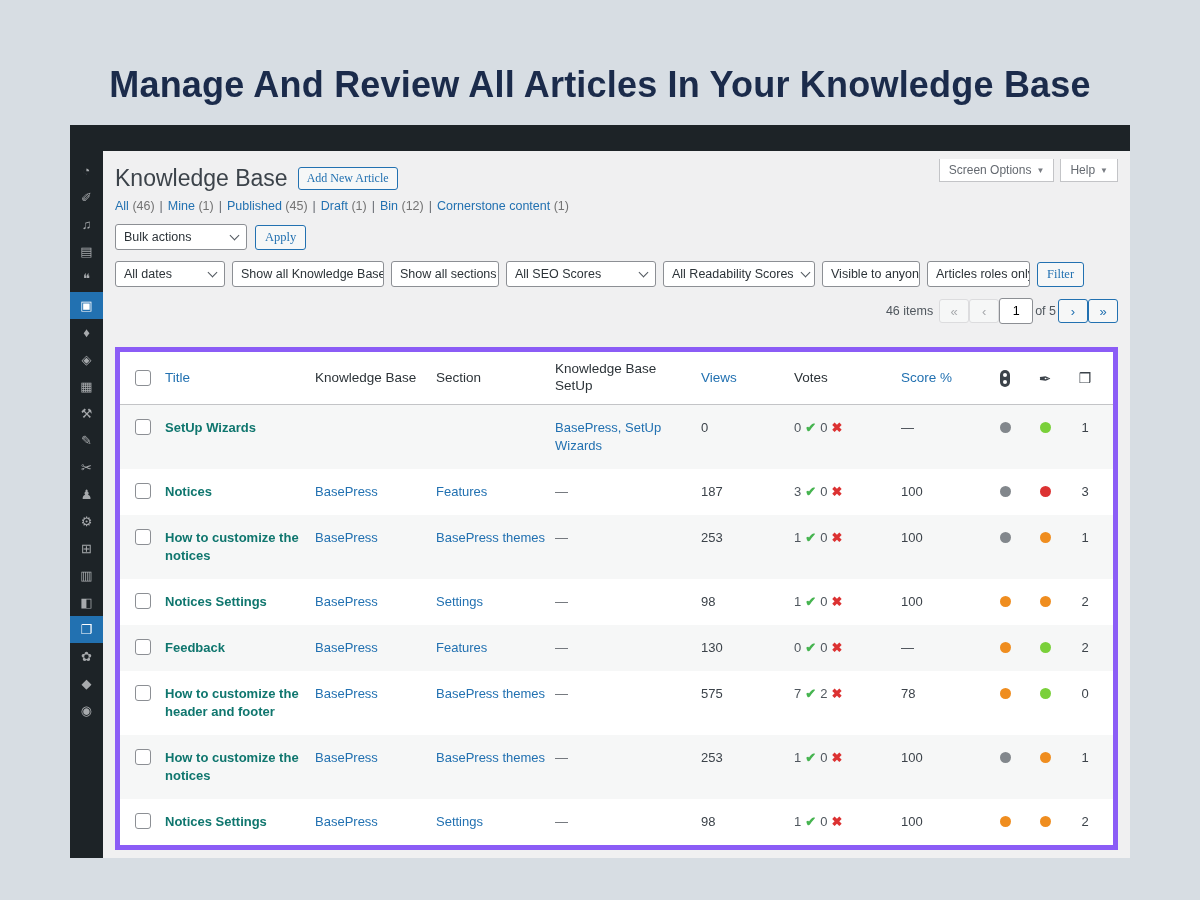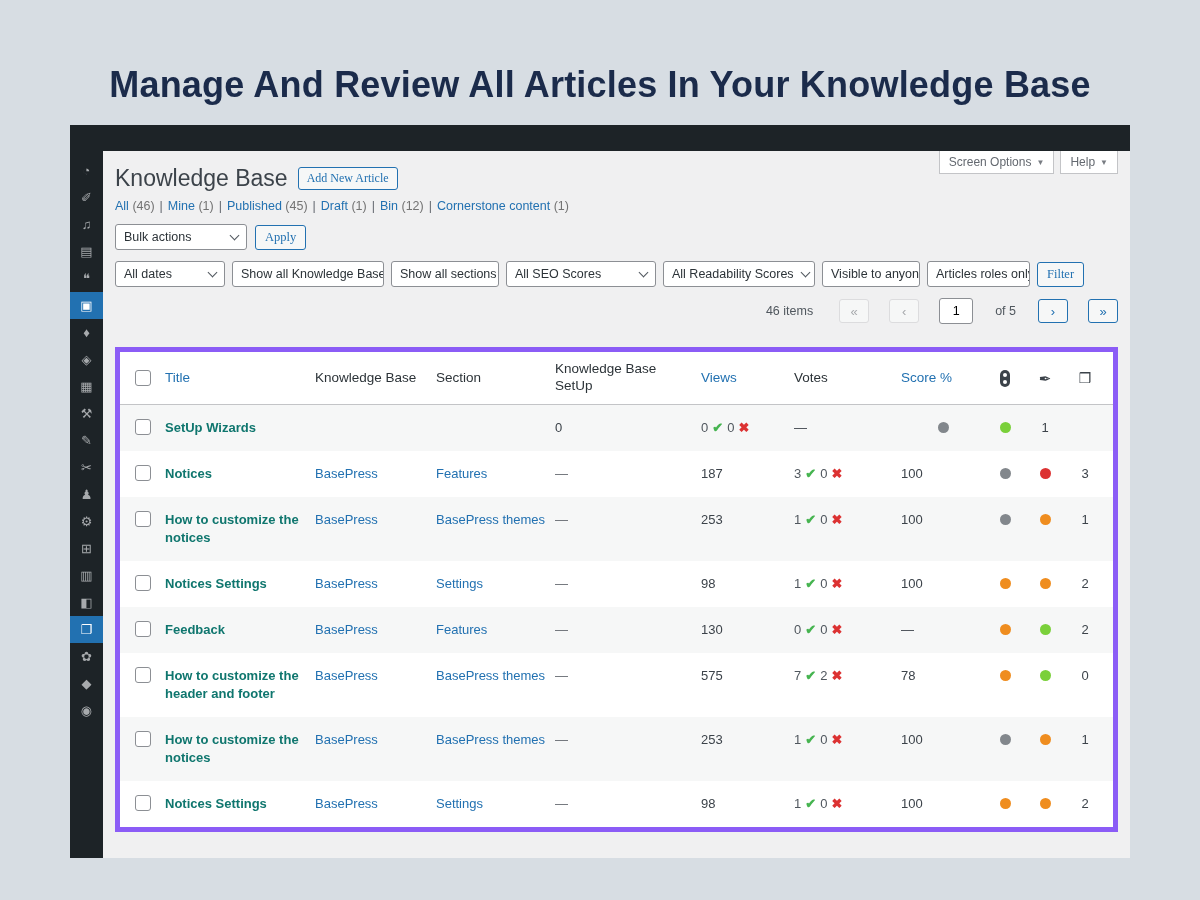--- a/index.html
+++ b/index.html
@@ -8,21 +8,21 @@
   .page-title{position:absolute;top:64px;left:0;width:100%;text-align:center;margin:0;
     font-size:36px;font-weight:700;color:#1b2b4b;letter-spacing:.2px;}
   .window{position:absolute;left:70px;top:125px;width:1060px;height:733px;background:#f0f0f1;overflow:hidden;}
   .adminbar{position:absolute;left:0;top:0;width:100%;height:26px;background:#1d2327;}
   .sidebar{position:absolute;left:0;top:26px;bottom:0;width:33px;background:#1d2327;
     display:flex;flex-direction:column;align-items:stretch;padding-top:6px;}
   .sb-item{height:27px;display:flex;align-items:center;justify-content:center;color:#a7aaad;font-size:13px;cursor:pointer;}
   .sb-item.active{background:#2271b1;color:#fff;}
   .content{position:absolute;left:33px;top:26px;right:0;bottom:0;background:#f0f0f1;padding:0 12px;overflow:hidden;}
 
-  .top-tabs{position:absolute;top:0;right:12px;display:flex;gap:6px;z-index:3;}
+  .top-tabs{position:absolute;top:8px;right:12px;display:flex;gap:6px;z-index:3;}
   .top-tab{background:#fff;border:1px solid #c3c4c7;border-top:none;color:#646970;
     font-size:12px;padding:4px 9px;display:flex;align-items:center;gap:5px;cursor:pointer;}
   .top-tab .caret{font-size:8px;color:#787c82;}
 
   .h1-row{margin-top:14px;display:flex;align-items:center;gap:10px;}
   .wp-heading{font-size:23px;font-weight:400;color:#3c434a;margin:0;}
   .btn-secondary{background:#f6f7f7;border:1px solid #2271b1;color:#2271b1;border-radius:3px;
     font-size:12.5px;padding:4px 9px;cursor:pointer;font-family:Liberation Serif, serif;white-space:nowrap;}
   .btn-secondary.small{padding:3px 8px;font-size:12px;}
 
@@ -35,21 +35,21 @@
   .views-nav .sep{color:#646970;margin:0 5px;}
 
   .bulk-row{margin-top:11px;display:flex;align-items:center;gap:8px;}
   .filter-row{margin-top:11px;display:flex;align-items:center;gap:7px;}
   .wpselect{height:26px;background:#fff;border:1px solid #8c8f94;border-radius:3px;
     display:flex;align-items:center;justify-content:space-between;padding:0 8px;font-size:12.5px;color:#2c3338;
     box-sizing:border-box;cursor:pointer;white-space:nowrap;overflow:hidden;}
   .chev{width:6px;height:6px;border-right:1.6px solid #50575e;border-bottom:1.6px solid #50575e;
     transform:rotate(45deg);margin-left:8px;margin-top:-3px;flex:none;}
 
-  .pagination{margin-top:11px;display:flex;justify-content:flex-end;align-items:center;gap:20px;font-size:12.5px;color:#50575e;}
+  .pagination{margin-top:11px;display:flex;justify-content:flex-end;align-items:center;gap:0;font-size:12.5px;color:#50575e;}
   .pagination .items{margin-right:6px;}
   .pg-btn{min-width:22px;height:22px;display:inline-flex;align-items:center;justify-content:center;
     border-radius:3px;font-size:13px;cursor:pointer;padding:0 3px;}
   .pg-btn.disabled{background:#f6f7f7;border:1px solid #dcdcde;color:#a7aaad;}
   .pg-btn.enabled{background:#f6f7f7;border:1px solid #2271b1;color:#2271b1;}
   .pg-input{width:28px;height:22px;border:1px solid #8c8f94;border-radius:3px;text-align:center;font-size:12.5px;font-family:inherit;}
   .pg-of{margin:0 2px;}
 
   .table{margin-top:23px;background:#fff;border:5px solid #8b5cf6;}
   .thead,.trow{display:grid;grid-template-columns:45px 150px 121px 119px 146px 93px 107px 84px 40px 40px 40px 1fr;}
@@ -247,20 +247,21 @@
           <div class="cell"></div>
         </div>
         <div id="tbody">
             <div class="trow alt">
     <div class="cell c-cb">
                 <span class="cb"></span>
               </div>
     <div class="cell"><a class="title-link">SetUp Wizards</a></div>
     <div class="cell"><a class="cell-link"></a></div>
     <div class="cell"><a class="cell-link"></a></div>
+    <div class="cell tags-cell"><a class="cell-link">BasePress, SetUp Wizards</a></div>
     <div class="cell num">0</div>
     <div class="cell votes">
       <span class="num">0</span>
       <span class="vcheck">✔</span>
       <span class="num">0</span>
       <span class="vx">✖</span>
     </div>
     <div class="cell num">—</div>
     <div class="cell center">
                 <span class="dot" style="background: rgb(130, 135, 140);"></span>

